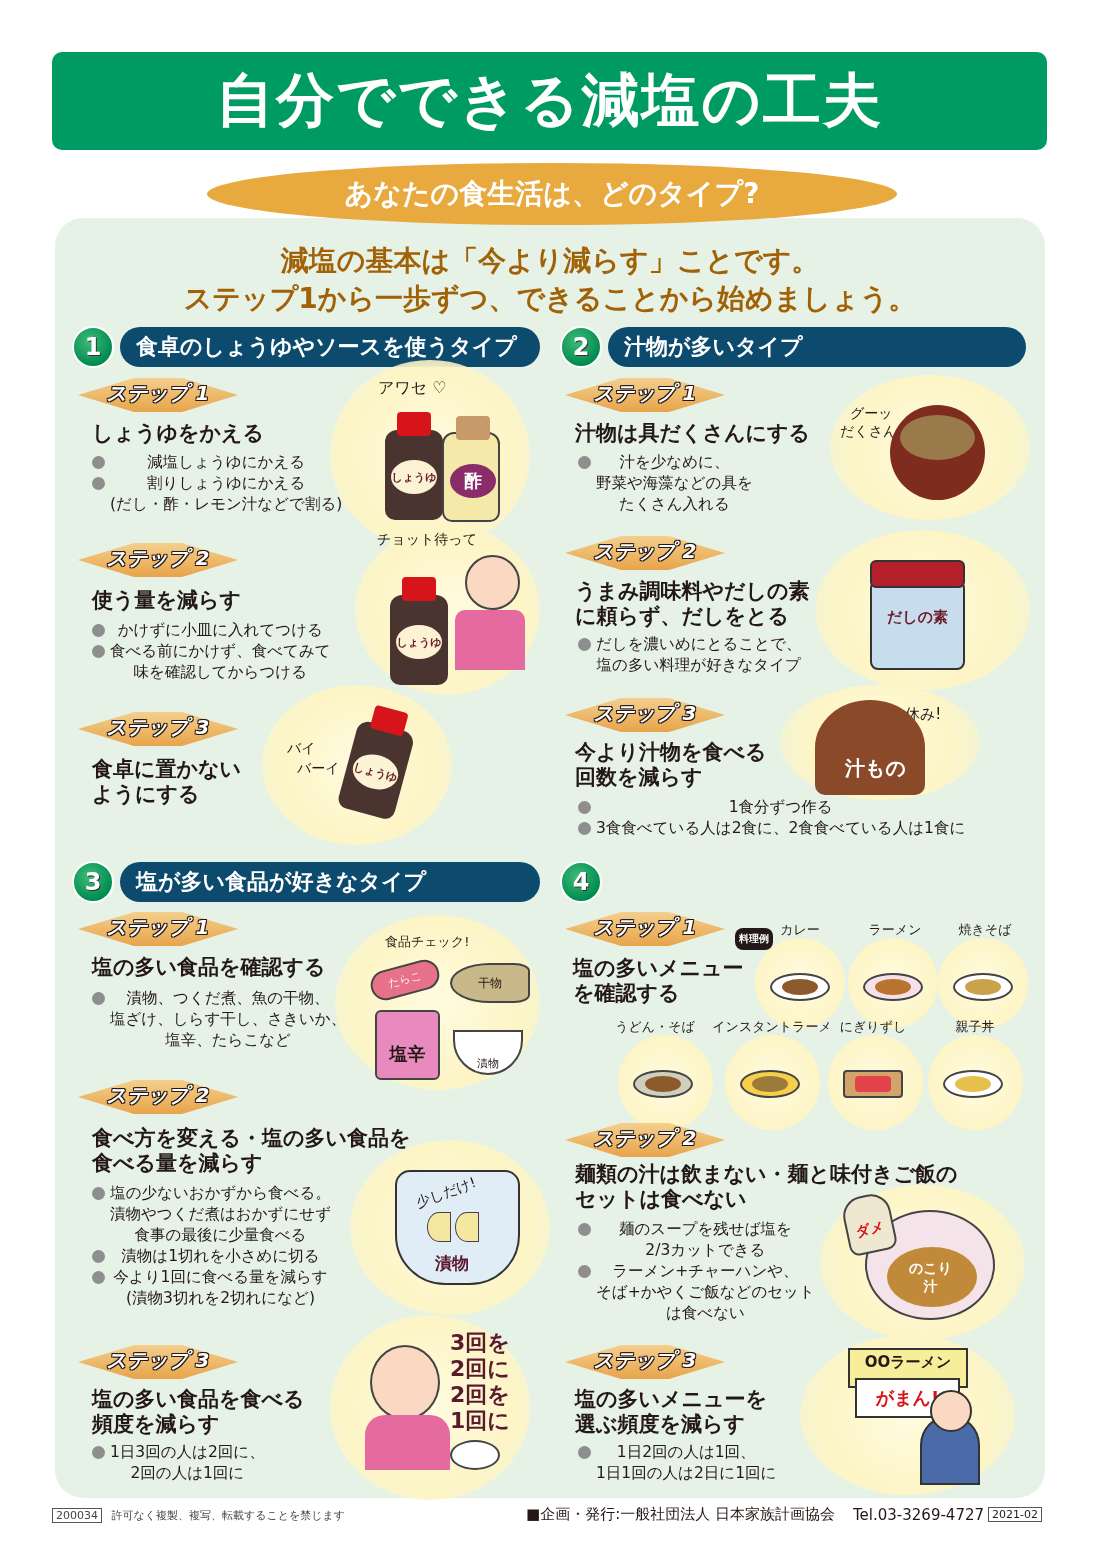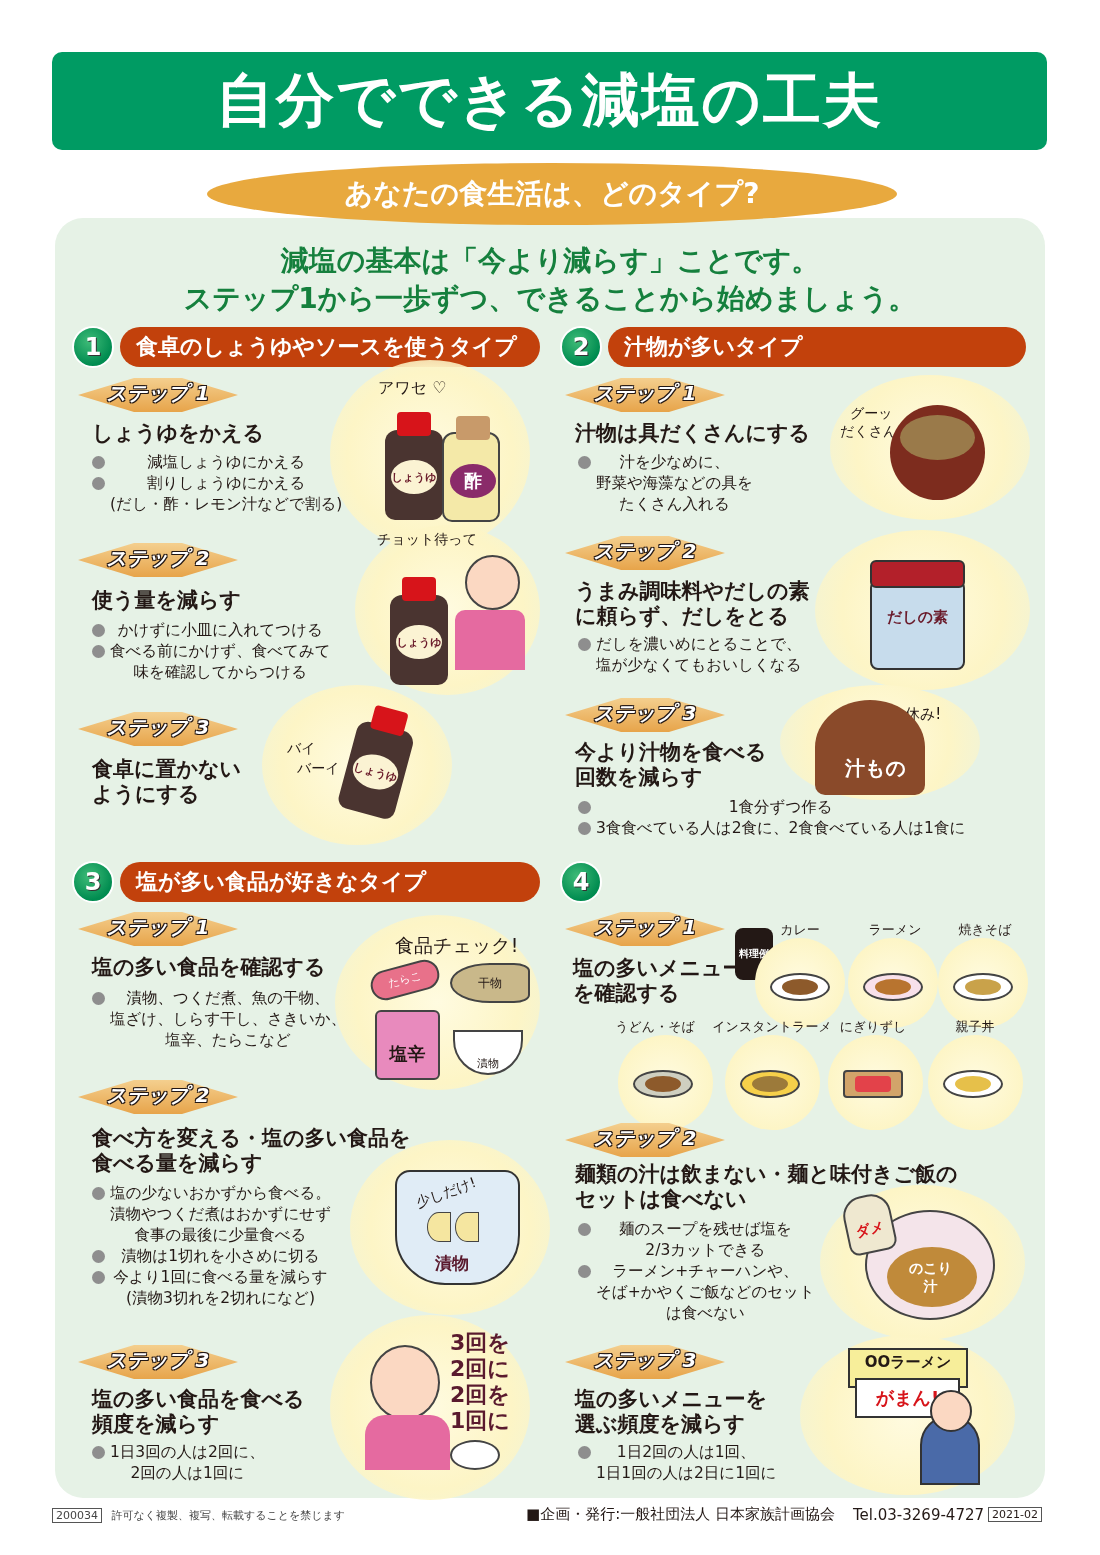--- a/index.html
+++ b/index.html
@@ -20,33 +20,33 @@
   }
   .oval span { color: #fff; font-size: 28px; font-weight: bold; }
 
   .panel {
     position: absolute; left: 55px; top: 218px; width: 990px; height: 1280px;
     background: #e6f2e6; border-radius: 28px;
   }
 
   .intro {
     position: absolute; left: 55px; top: 242px; width: 990px; text-align: center;
-    color: #15803d; font-weight: bold; font-size: 28px; line-height: 38px;
+    color: #a16207; font-weight: bold; font-size: 28px; line-height: 38px;
   }
 
   .sec-head { position: absolute; height: 40px; display: flex; align-items: center; }
   .sec-num {
     width: 42px; height: 42px; border-radius: 50%;
     background: radial-gradient(circle at 40% 35%, #3fbb78 0%, #008c50 70%);
     color: #fff; font-size: 24px; font-weight: bold;
     display: flex; align-items: center; justify-content: center;
     text-shadow: 1px 1px 0 #333; flex-shrink: 0; border: 2px solid #ffffff;
   }
   .sec-label {
-    margin-left: 6px; height: 40px; background: #c2410c; border-radius: 20px;
+    margin-left: 6px; height: 40px; background: #0c4a6e; border-radius: 20px;
     color: #fff; font-size: 22px; font-weight: bold; display: flex; align-items: center;
     padding-left: 16px;
   }
 
   .step-tag { position: absolute; width: 160px; height: 34px; }
   .step-tag .diamond {
     position: absolute; left: 0; top: 0; width: 160px; height: 34px;
     background: linear-gradient(180deg, #f4cf8e 0%, #e7a44a 100%);
     clip-path: polygon(0 50%, 35% 0, 65% 0, 100% 50%, 65% 100%, 35% 100%);
   }
@@ -84,21 +84,21 @@
   .jar .lid { position: absolute; left: -2px; top: -22px; width: 100%; height: 24px; background: #b3202a; border: 2px solid #333; border-radius: 6px; box-sizing: content-box; }
   .jar .label { position: absolute; left: 0; right: 0; top: 30%; text-align: center; font-weight: bold; color: #6a1a2a; font-size: 15px; }
   .big-label { position: absolute; font-weight: bold; color: #5a1a2e; }
 
   .food-cap { position: absolute; font-size: 13px; color: #231815; text-align: center; width: 110px; }
   .food-circle { position: absolute; width: 90px; height: 90px; border-radius: 50%;
     background: radial-gradient(circle, #fffbe0 0%, #fdf5c6 70%, rgba(253,245,198,0.5) 100%); }
   .dish { position: absolute; left: 15px; top: 35px; width: 60px; height: 28px; border-radius: 50%; background: #fff; border: 2px solid #444; }
   .dish .fill { position: absolute; left: 10px; top: 4px; width: 36px; height: 16px; border-radius: 50%; background: #8d5a2b; }
   .ryouri-badge { position: absolute; background: #231815; color: #fff; font-size: 10px; font-weight: bold;
-    padding: 19px 4px; border-radius: 8px; }
+    padding: 4px 4px; border-radius: 8px; }
 
   .footer { position: absolute; top: 1508px; font-size: 11px; color: #444; }
   .code-box { border: 1px solid #555; padding: 0 3px; font-size: 11px; }
   .footer-right { position: absolute; top: 1505px; right: 58px; font-size: 15px; color: #231815; display: flex; align-items: center; gap: 4px; }
 </style>
 </head>
 <body>
 
 <div class="title-bar">
   <h1>自分でできる減塩の工夫</h1>
@@ -209,21 +209,21 @@
 <div class="step-tag" style="left:565px; top:536px;">
   <div class="diamond"></div>
   <div class="txt">ステップ 2</div>
 </div>
 <div class="step-title" style="left:575px; top:579px;">
   <div>うまみ調味料やだしの素</div>
   <div>に頼らず、だしをとる</div>
 </div>
 <ul class="bullets" style="left:578px; top:634px;">
   <li>だしを濃いめにとることで、</li>
-  <li class="cont">塩が少なくてもおいしくなる</li>
+  <li class="cont">塩の多い料理が好きなタイプ</li>
 </ul>
 <div class="illus" style="left:815px; top:530px; width:215px; height:160px;">
   <div class="jar" style="left:55px; top:50px; width:95px; height:90px;">
     <div class="lid"></div>
     <div class="label">だしの素</div>
   </div>
 </div>
 
 <div class="step-tag" style="left:565px; top:698px;">
   <div class="diamond"></div>
@@ -255,21 +255,21 @@
 </div>
 <div class="step-title" style="left:92px; top:955px;">
   <div>塩の多い食品を確認する</div>
 </div>
 <ul class="bullets" style="left:92px; top:988px;">
   <li>漬物、つくだ煮、魚の干物、</li>
   <li class="cont">塩ざけ、しらす干し、さきいか、</li>
   <li class="cont">塩辛、たらこなど</li>
 </ul>
 <div class="illus" style="left:335px; top:915px; width:205px; height:175px;">
-  <div class="cap" style="left:60px; top:18px; font-size:19px;">食品チェック!</div>
+  <div class="cap" style="left:50px; top:18px; font-size:13px;">食品チェック!</div>
   <div style="position:absolute; left:35px; top:50px; width:70px; height:30px; background:#e8718a; border:2px solid #444; border-radius:15px; transform:rotate(-15deg); font-size:11px; color:#fff; text-align:center; line-height:26px;">たらこ</div>
   <div style="position:absolute; left:115px; top:48px; width:80px; height:40px; background:#c9b88a; border:2px solid #444; border-radius:50% 20% 20% 50%; font-size:12px; text-align:center; line-height:36px;">干物</div>
   <div style="position:absolute; left:40px; top:95px; width:65px; height:70px; background:#e88abd; border:2px solid #444; border-radius:6px; font-size:18px; font-weight:bold; text-align:center; padding-top:30px;">塩辛</div>
   <div style="position:absolute; left:118px; top:115px; width:70px; height:45px; background:#fff; border:2px solid #444; border-radius:0 0 35px 35px; font-size:11px; text-align:center; padding-top:24px;">漬物</div>
 </div>
 
 <div class="step-tag" style="left:78px; top:1080px;">
   <div class="diamond"></div>
   <div class="txt">ステップ 2</div>
 </div>

